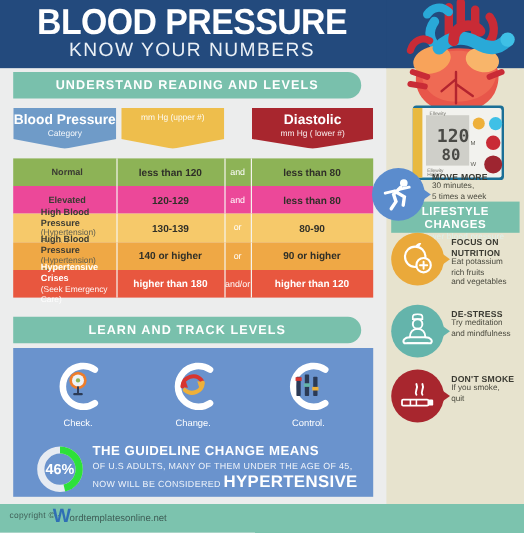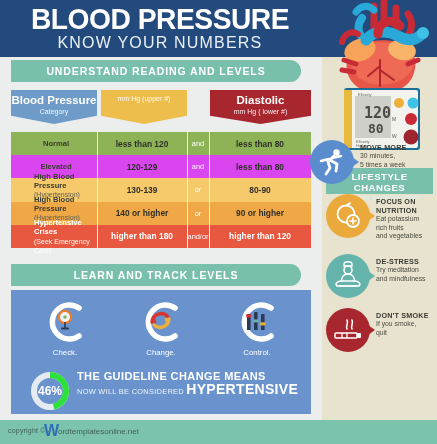--- a/index.html
+++ b/index.html
@@ -55,21 +55,21 @@
   .c-cat{width:86px;padding-left:23px;}
   .c-cat .n1{font-size:7.6px;font-weight:bold;color:#3b3b33;line-height:9.2px;}
   .c-cat .n2{font-size:7px;color:#5e5e50;line-height:9px;}
   .c-cat.center{align-items:center;padding-left:4px;}
   .c-sys{width:90px;align-items:center;font-size:8.4px;font-weight:bold;color:#2f2f28;}
   .c-con{width:22px;align-items:center;font-size:7.4px;color:#ffffff;}
   .c-dia{flex:1;align-items:center;font-size:8.4px;font-weight:bold;color:#2f2f28;}
   .sep{position:absolute;top:0;bottom:0;width:1.2px;background:#f5f3ee;}
   .s1{left:86px;} .s2{left:176px;} .s3{left:198px;}
   .trow.r1{background:#8db356;}
-  .trow.r2{background:#d946ef;}
+  .trow.r2{background:#ec4899;}
   .trow.r3{background:#f6c96a;}
   .trow.r4{background:#efa845;}
   .trow.r5{background:#e8573f;}
   .trow.r5 .c-cat .n1,.trow.r5 .c-cat .n2,
   .trow.r5 .c-sys,.trow.r5 .c-dia{color:#ffffff;}
   .trow.r5 .c-cat .n2{opacity:.95;}
 
   
   .bluebox{
     position:absolute;left:11px;top:233px;width:300px;height:124px;
@@ -288,20 +288,21 @@
       <div class="guide">
         <div class="donut">
           <svg width="42" height="42" viewBox="0 0 42 42">
             <circle cx="21" cy="21" r="16" fill="none" stroke="#e6ebf2" stroke-width="6"></circle>
             <circle id="arc" cx="21" cy="21" r="16" fill="none" stroke="#2ee03a" stroke-width="6" stroke-dasharray="46.24 100.53" transform="rotate(-90 21 21)"></circle>
           </svg>
           <div class="pct">46%</div>
         </div>
         <div class="gtext">
           <div class="gl1">THE GUIDELINE CHANGE MEANS</div>
+          <div class="gl2">OF U.S ADULTS, MANY OF THEM UNDER THE AGE OF 45,</div>
           <div class="gl3"><span>NOW WILL BE CONSIDERED </span><b>HYPERTENSIVE</b></div>
         </div>
       </div>
     </div>
   </div>
 
   <div class="right"></div>
 
   <div class="heartwrap">
     <svg width="115" height="175" viewBox="0 0 115 175">

